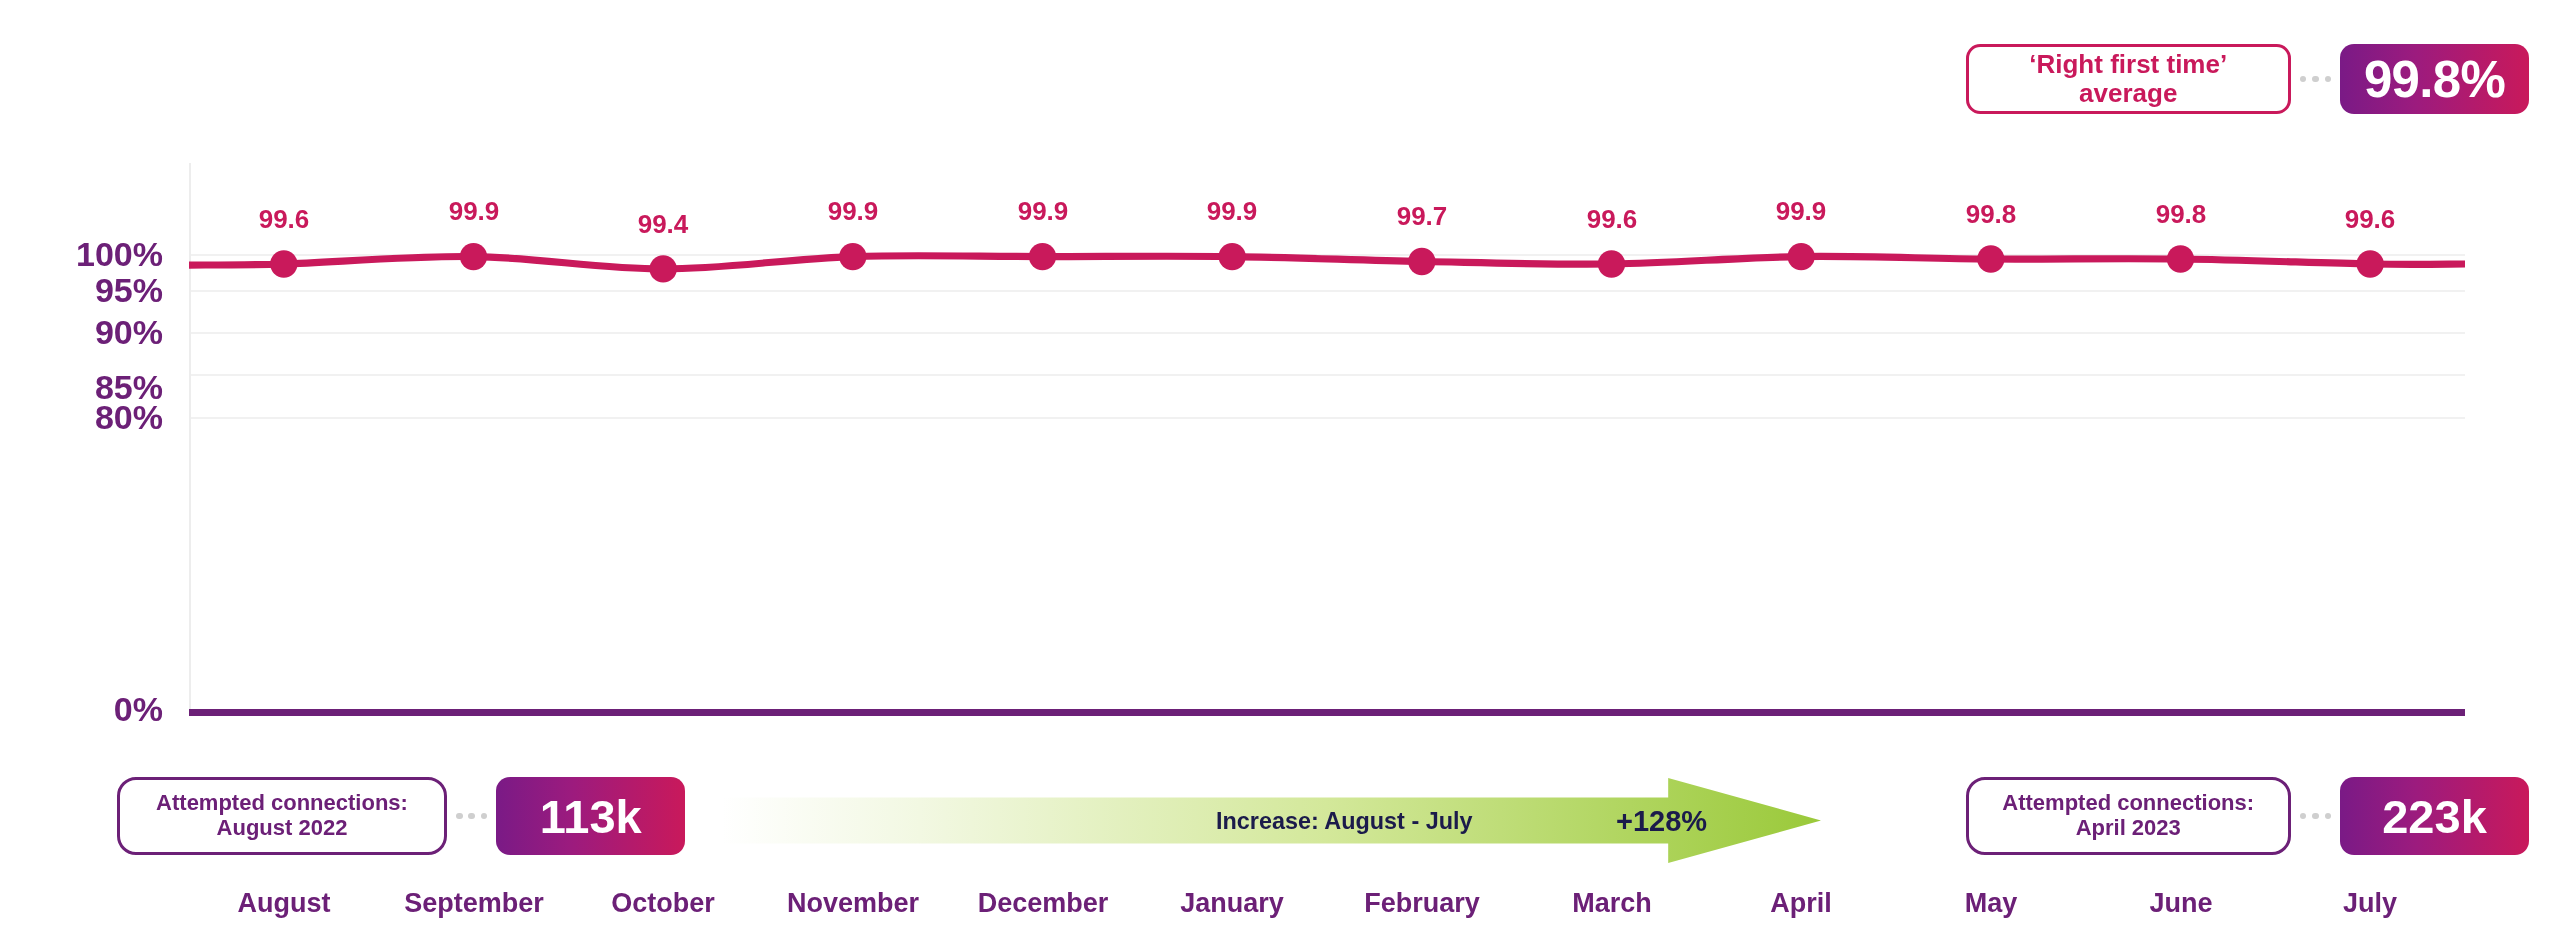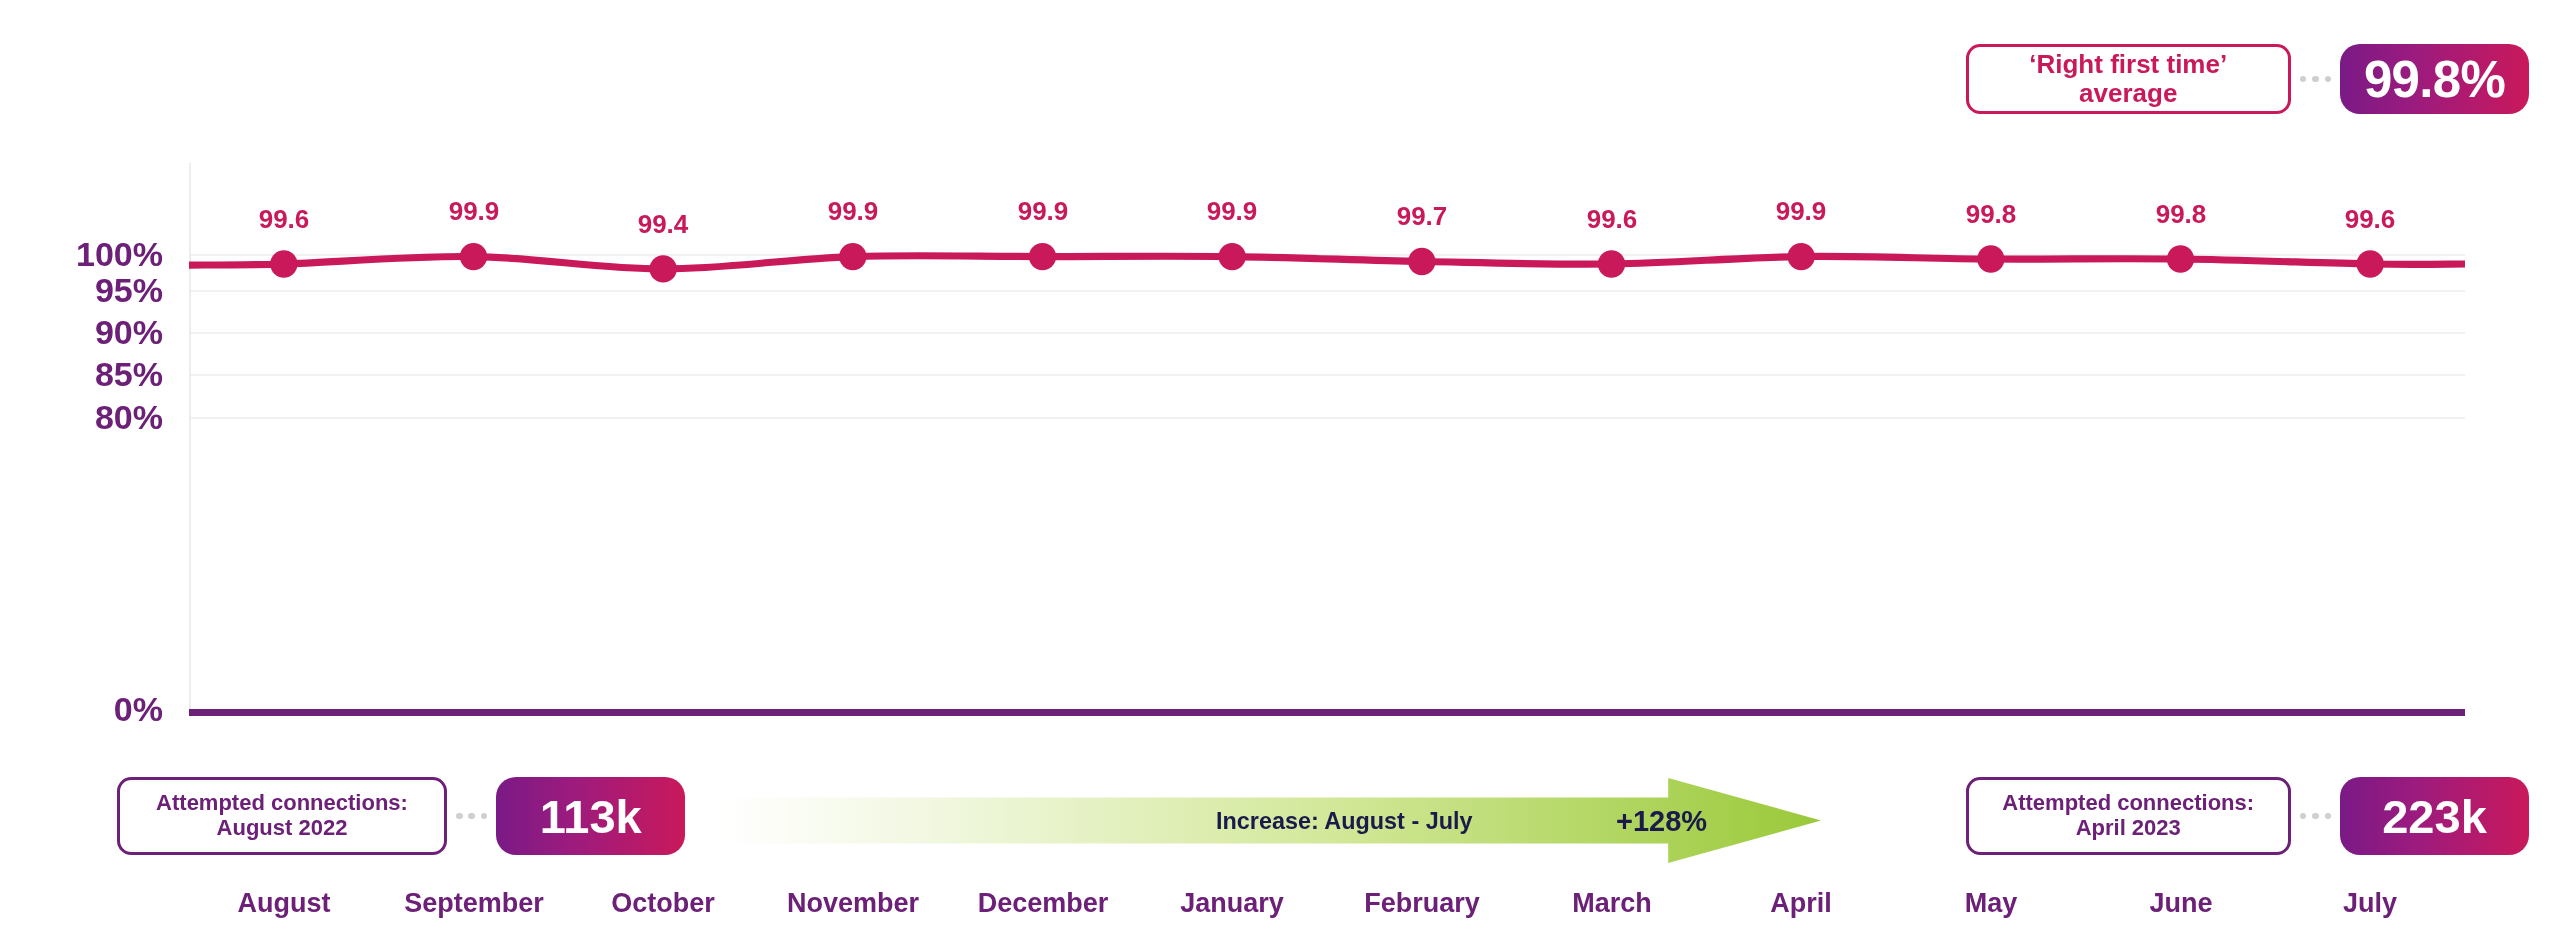--- a/index.html
+++ b/index.html
@@ -26,34 +26,34 @@
     background:#ffffff;
     border:3.9px solid #c9195b;
     border-radius:14.3px;
     display:flex;align-items:center;justify-content:center;
     text-align:center;
     color:#c9195b;
     font-weight:bold;
     line-height:1.12;
     box-sizing:border-box;
   }
-  .badge-box.purple{border-color:#6c2077;color:#6c2077;}
+  .badge-box.purple{border-color:#6c2077;color:#6c2077;border-radius:19px;}
 
   .badge-dots{
     display:flex;align-items:center;gap:5.9px;
     padding:0 9px;
   }
   .badge-dots i{
     display:block;width:6.5px;height:6.5px;border-radius:50%;
     background:#cfcfcf;
   }
 
   .badge-value{
     background:linear-gradient(90deg,#7a1a86 0%,#9c1b7e 40%,#c9195b 100%);
-    border-radius:20px;
+    border-radius:14px;
     display:flex;align-items:center;justify-content:center;
     color:#ffffff;font-weight:bold;
     box-sizing:border-box;
     text-align:right;
   }
 
   
   #avg-badge{right:47px;top:44px;margin-left:21px;}
   #avg-badge .badge-box{width:325px;height:70px;font-size:26px;padding:0 10.4px;}
   #avg-badge .badge-value{width:189px;height:70px;font-size:51px;letter-spacing:-0.7px;}
@@ -130,21 +130,21 @@
       </div>
     <div class="badge-value">99.8%</div>
   </div>
 </div>
 
 <div id="plot-wrap">
   <div id="y-axis">
       <div class="y-tick" style="top: 91px;">100%</div>
       <div class="y-tick" style="top: 127px;">95%</div>
       <div class="y-tick" style="top: 169px;">90%</div>
-      <div class="y-tick" style="top: 211px;">85%</div>
+      <div class="y-tick" style="top: 224px;">85%</div>
       <div class="y-tick" style="top: 254px;">80%</div>
       <div class="y-tick" style="top: 546px;">0%</div>
     </div>
   <div id="plot-area">
     <div id="grid">
         <div class="gridline" style="top: 91px;"></div>
         <div class="gridline" style="top: 127px;"></div>
         <div class="gridline" style="top: 169px;"></div>
         <div class="gridline" style="top: 211px;"></div>
         <div class="gridline" style="top: 254px;"></div>

